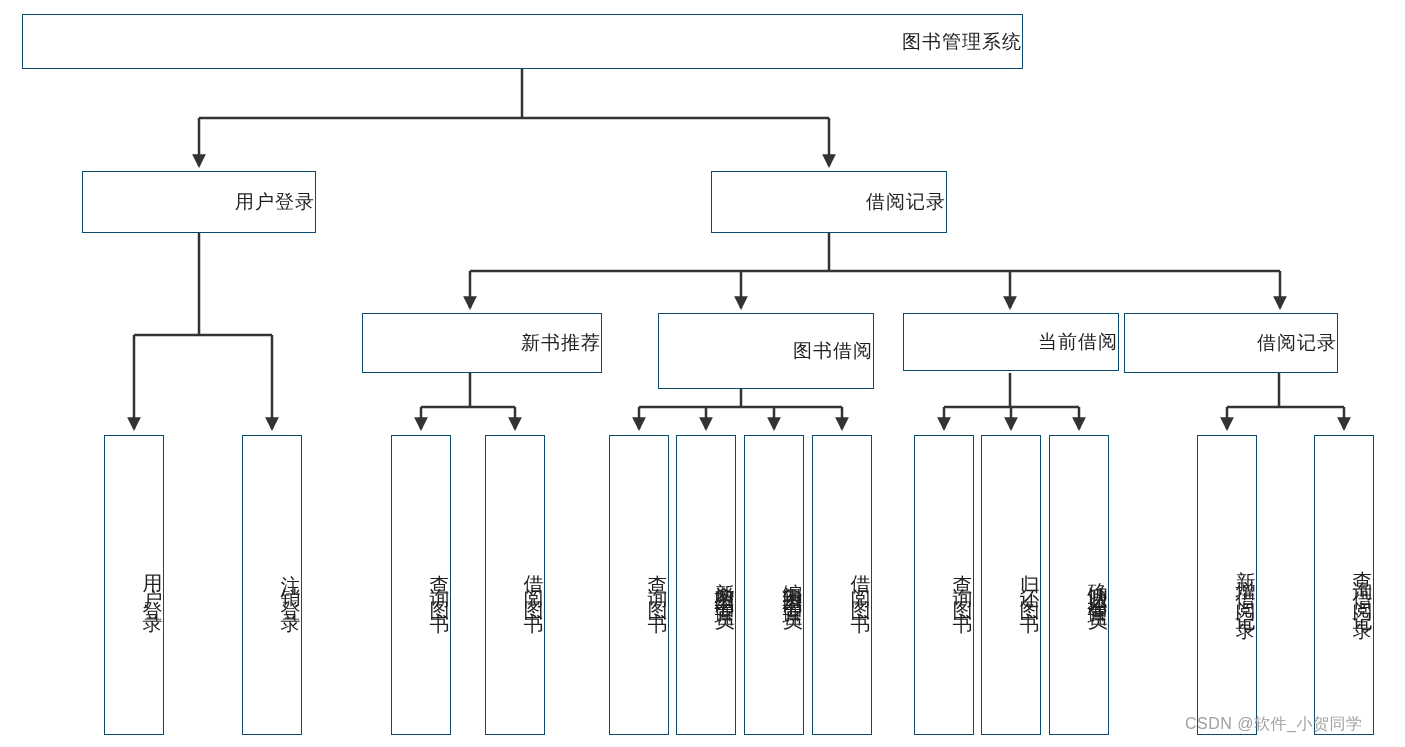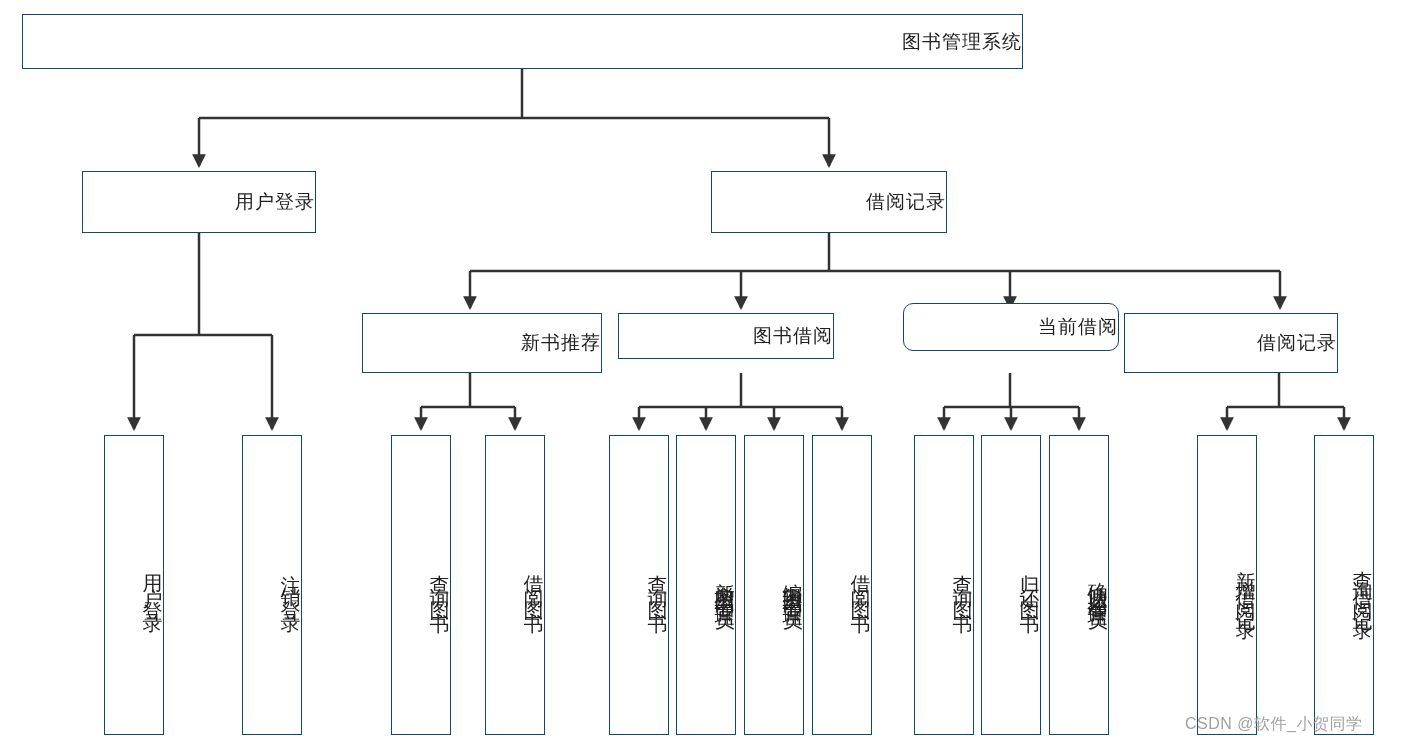--- a/index.html
+++ b/index.html
@@ -111,24 +111,24 @@
   <div class="node h-node" style="left:82px;top:171px;width:234px;height:62px;">
     <span>用户登录</span>
   </div>
   <div class="node h-node" style="left:711px;top:171px;width:236px;height:62px;">
     <span>借阅记录</span>
   </div>
 
   <div class="node h-node" style="left:362px;top:313px;width:240px;height:60px;">
     <span>新书推荐</span>
   </div>
-  <div class="node h-node" style="left:618px;top:313px;width:216px;height:46px;">
+  <div class="node h-node" style="left:658px;top:313px;width:216px;height:76px;">
     <span>图书借阅</span>
   </div>
-  <div class="node h-node" style="left:903px;top:303px;width:216px;height:48px;border-radius:10px;">
+  <div class="node h-node" style="left:903px;top:313px;width:216px;height:58px;">
     <span>当前借阅</span>
   </div>
   <div class="node h-node" style="left:1124px;top:313px;width:214px;height:60px;">
     <span>借阅记录</span>
   </div>
 
   <div class="node leaf ls4" style="left:104px;">
     <span class="vtext">用户登录</span>
   </div>
   <div class="node leaf ls4" style="left:242px;">

